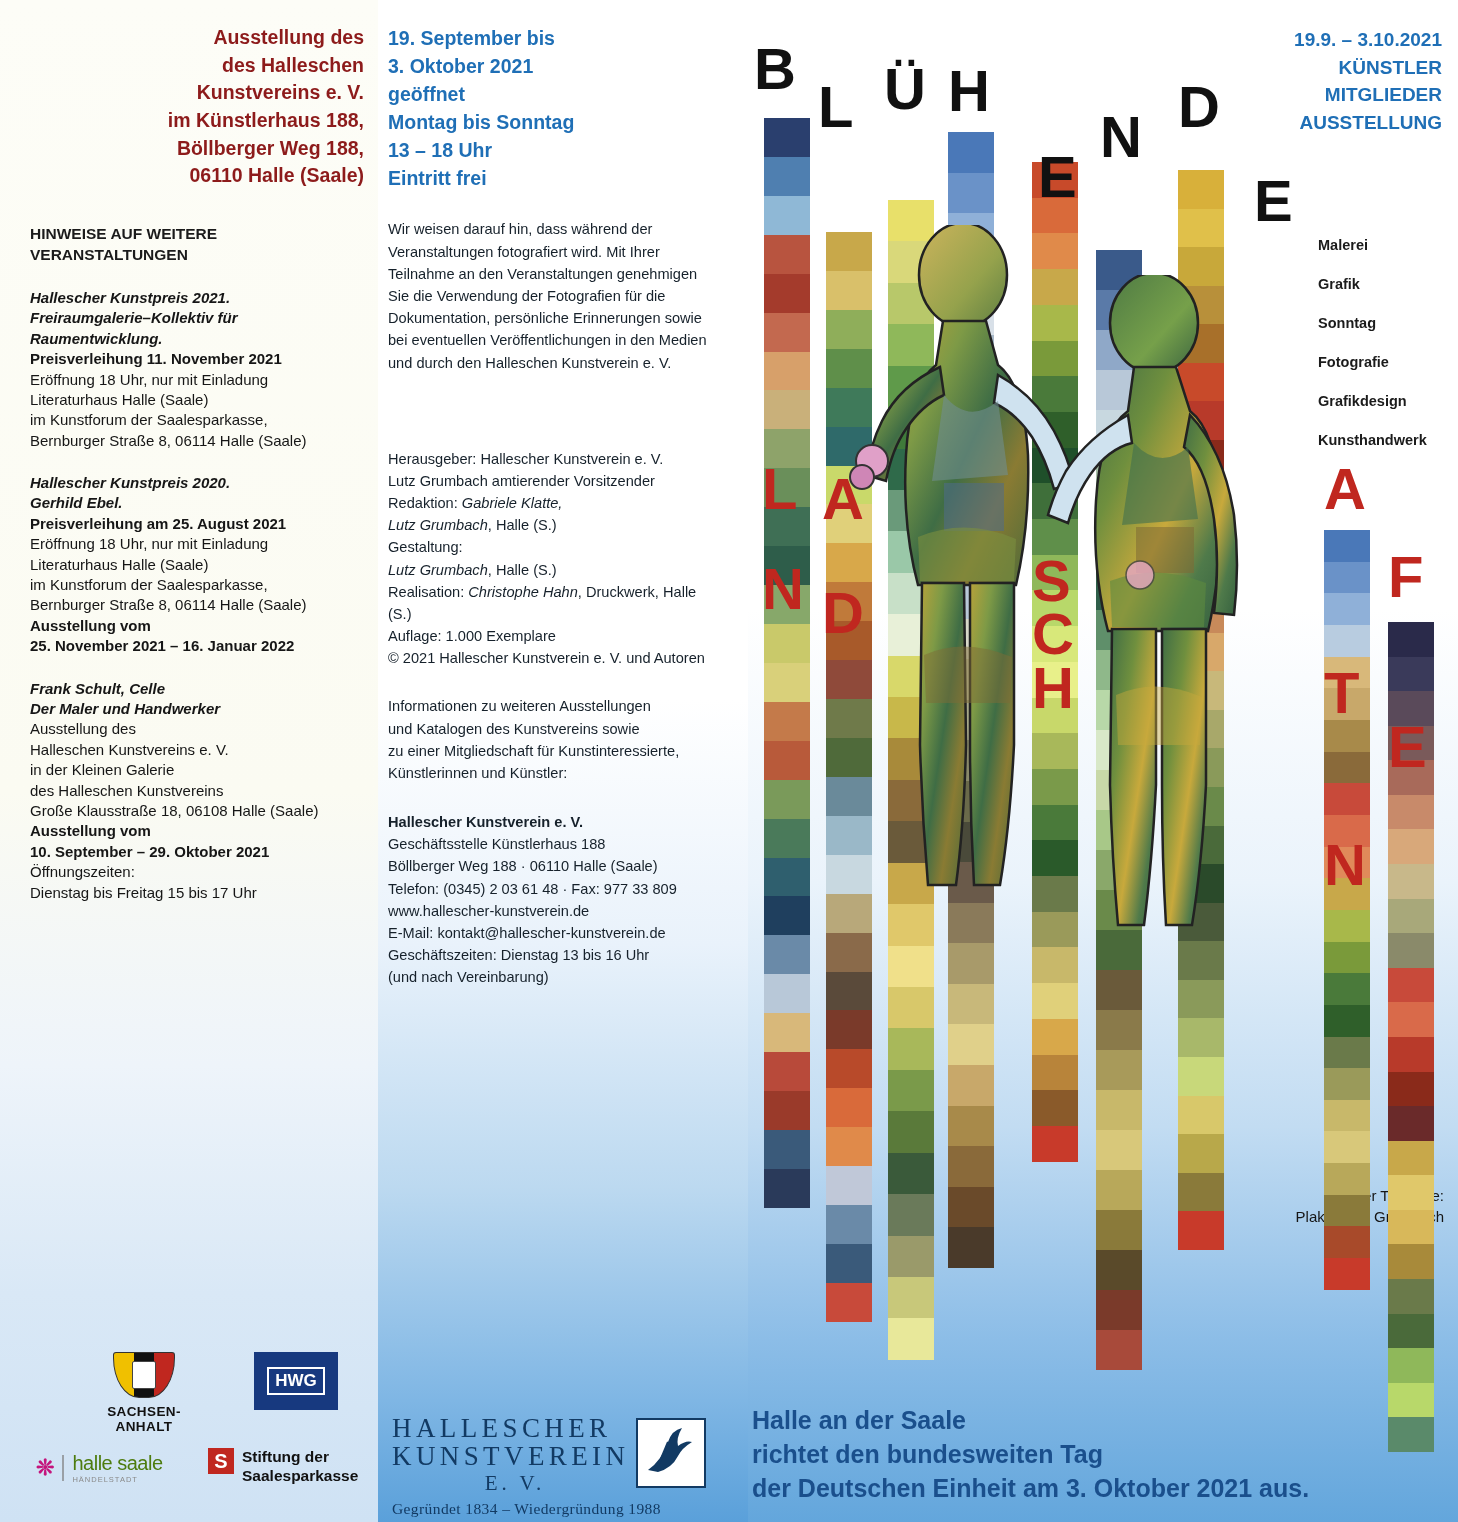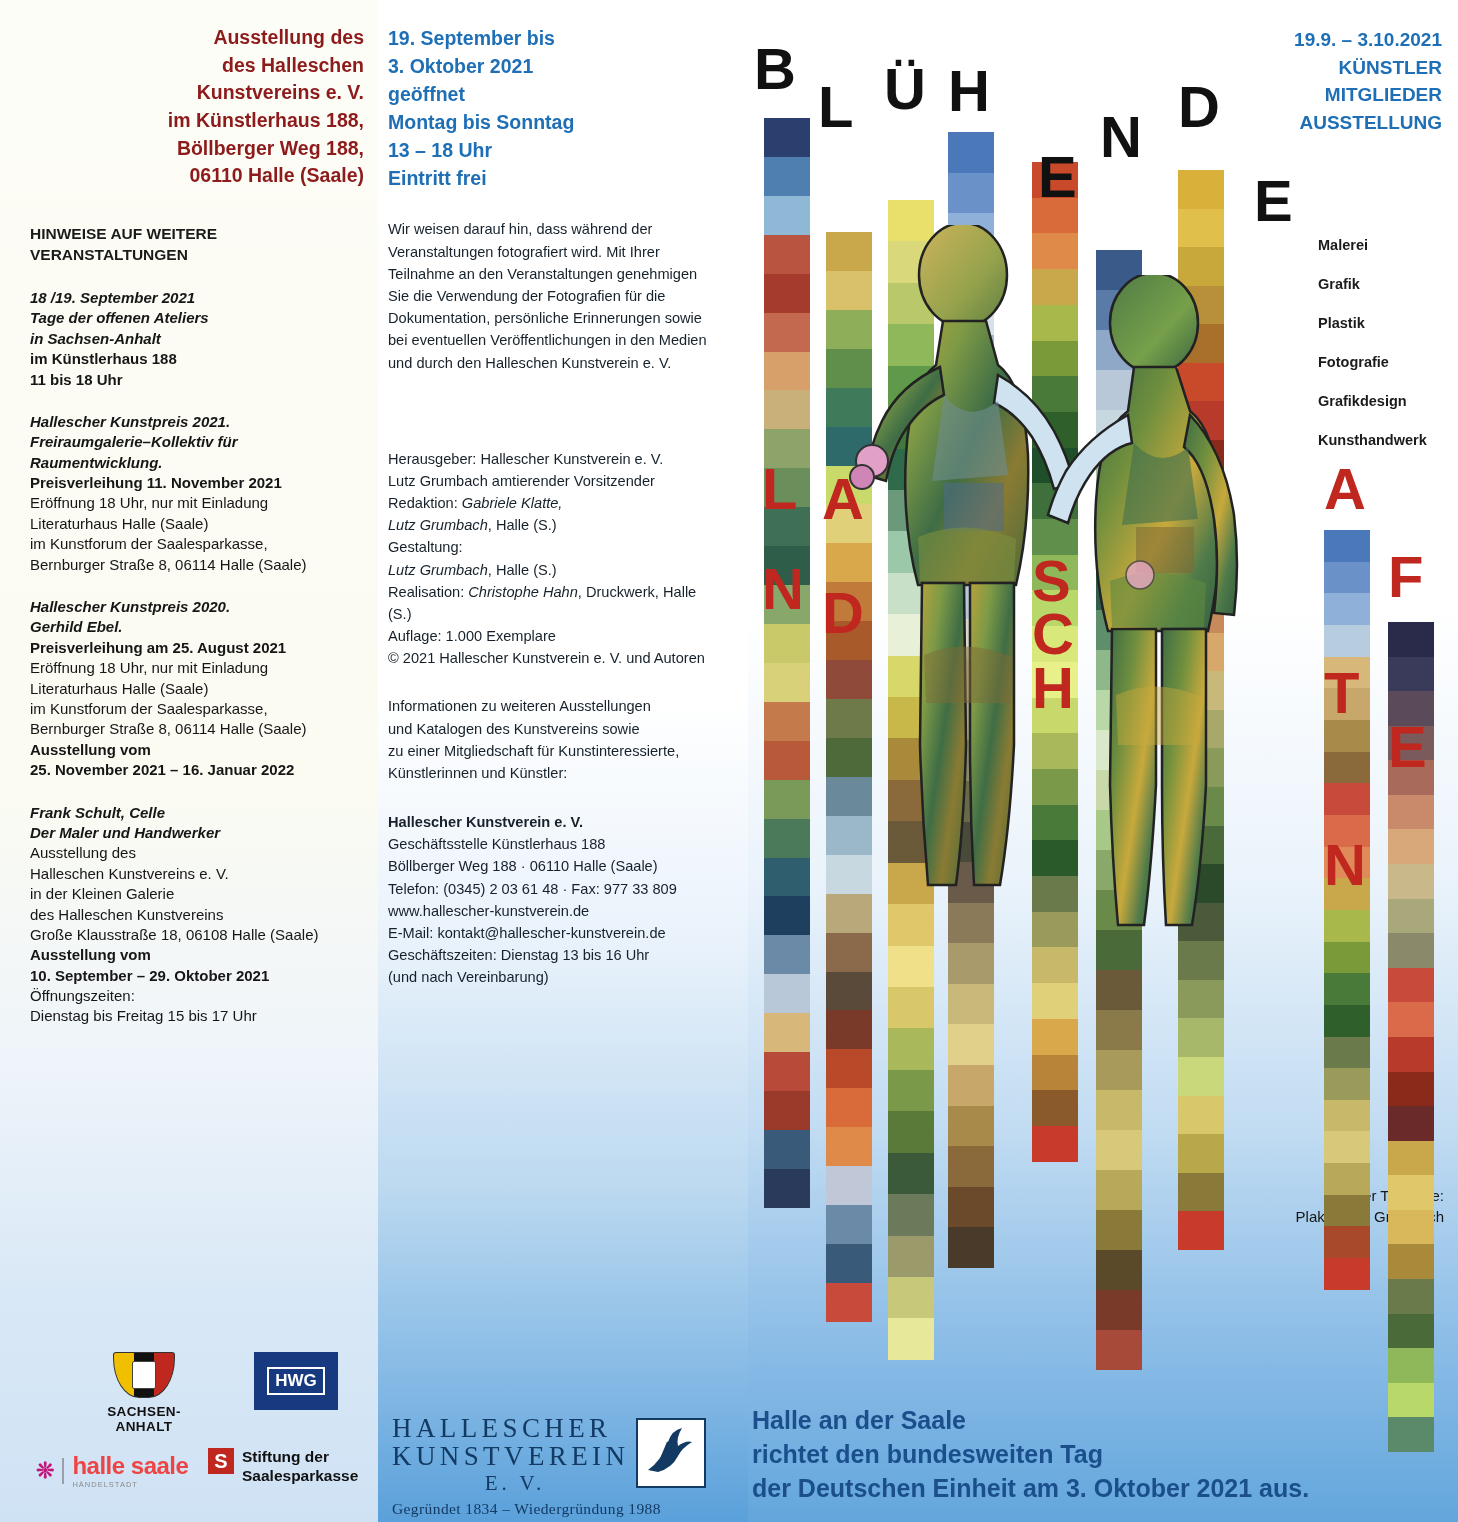--- a/index.html
+++ b/index.html
@@ -98,21 +98,21 @@
   }
   .logo-hwg span{
     color:#fff;font-weight:bold;font-size:17px;background:#17397f;
     border:2px solid #fff;padding:2px 6px;
   }
   .logo-halle{
     position:absolute;left:36px;top:1452px;width:200px;display:flex;align-items:center;gap:8px;
   }
   .logo-halle .mark{color:#c4147c;font-size:22px;line-height:1;font-weight:bold;}
   .logo-halle .bar{width:2px;height:26px;background:#9aa0a6;}
-  .logo-halle .word{font-size:24px;font-weight:bold;color:#ef4444;letter-spacing:-.5px;}
+  .logo-halle .word{font-size:20px;font-weight:normal;color:#4d7c0f;letter-spacing:-.5px;}
   .logo-halle .sub{font-size:7.5px;letter-spacing:1px;color:#8a8a8a;display:block;}
   .logo-sparkasse{
     position:absolute;left:208px;top:1448px;width:170px;display:flex;gap:8px;align-items:flex-start;
   }
   .logo-sparkasse .sq{
     width:26px;height:26px;background:#c0271f;color:#fff;font-weight:bold;font-size:20px;
     display:flex;align-items:center;justify-content:center;line-height:1;
   }
   .logo-sparkasse .txt{font-size:15.5px;font-weight:bold;line-height:1.2;color:#111;}
 
@@ -145,27 +145,20 @@
   <div class="col-left">
     <div class="headline-red" style="white-space: pre-line;">Ausstellung des
 des Halleschen
 Kunstvereins e. V.
 im Künstlerhaus 188,
 Böllberger Weg 188,
 06110 Halle (Saale)</div>
     <div class="sec-title" style="white-space: pre-line;">HINWEISE AUF WEITERE
 VERANSTALTUNGEN</div>
 
-    <div class="evt">
-      <i style="white-space: pre-line;">18 /19. September 2021
-Tage der offenen Ateliers
-in Sachsen-Anhalt</i>
-      <b style="white-space: pre-line;">im Künstlerhaus 188
-11 bis 18 Uhr</b>
-    </div>
 
     <div class="evt">
       <i style="white-space: pre-line;">Hallescher Kunstpreis 2021.
 Freiraumgalerie–Kollektiv für
 Raumentwicklung.</i>
       <b>Preisverleihung 11. November 2021</b>
       <span style="white-space: pre-line;">Eröffnung 18 Uhr, nur mit Einladung
 Literaturhaus Halle (Saale)
 im Kunstforum der Saalesparkasse,
 Bernburger Straße 8, 06114 Halle (Saale)</span>
@@ -238,21 +231,21 @@
     </div>
   </div>
 
   <div class="right-head" style="white-space: pre-line;">19.9. – 3.10.2021
 KÜNSTLER
 MITGLIEDER
 AUSSTELLUNG</div>
   <div class="genre-list">
     <div>Malerei</div>
     <div>Grafik</div>
-    <div>Plastik</div>
+    <div>Sonntag</div>
     <div>Fotografie</div>
     <div>Grafikdesign</div>
     <div>Kunsthandwerk</div>
   </div>
 
   <div class="art" id="art">
       <div class="stripe" style="left: 640px; top: 622px; width: 46px; height: 830px;">
         <i style="height: 34.5833px; background: rgb(42, 42, 74);"></i>
         <i style="height: 34.5833px; background: rgb(58, 58, 90);"></i>
         <i style="height: 34.5833px; background: rgb(90, 74, 90);"></i>

